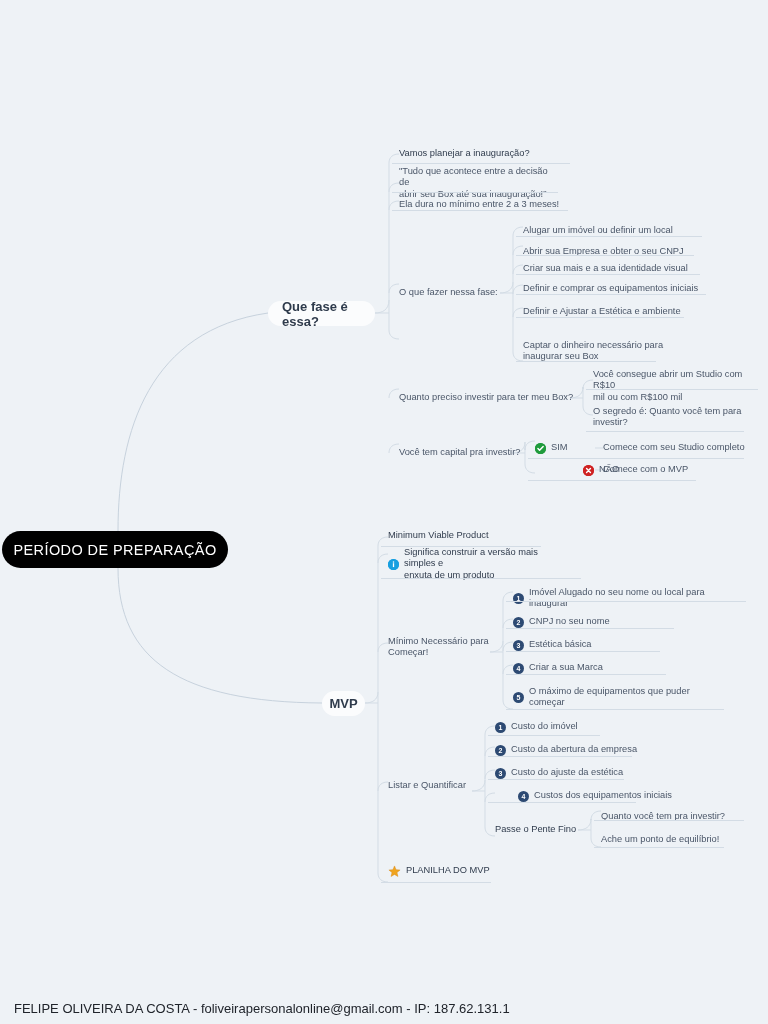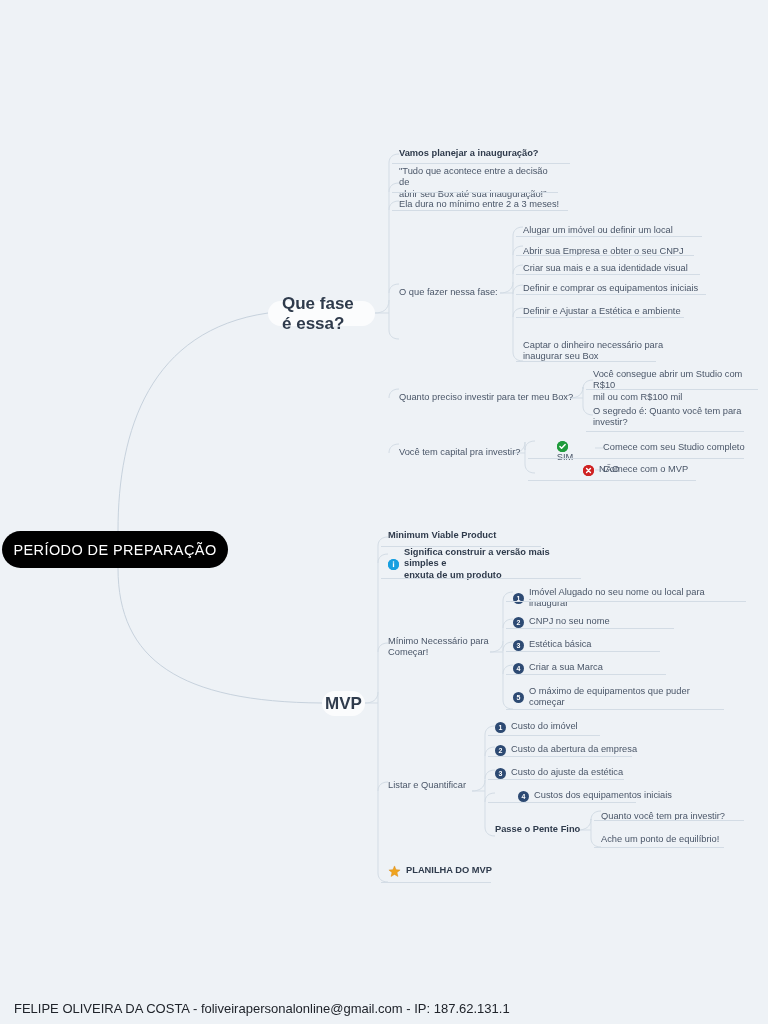--- a/index.html
+++ b/index.html
@@ -27,41 +27,41 @@
     display:flex;align-items:center;justify-content:center;
   }
 
   
   .pill{
     position:absolute;
     background:#fbfcfd;
     border-radius:14px;
     height:25px;
     display:flex;align-items:center;justify-content:center;
-    font-size:17px;
+    font-size:13px;
     font-weight:bold;
     color:#2f3b4c;
     padding:0 14px;
     box-sizing:border-box;
   }
 
   
   .node{
     position:absolute;
     display:flex;
     align-items:center;
     box-sizing:border-box;
   }
   .node .txt{
     font-size:9.3px;
     line-height:11.5px;
     color:#4a5668;
     white-space:pre-line;
   }
-  .node.bold .txt{font-weight:bold;color:#2f3b4c;}
+  .node.bold .txt{font-weight:normal;color:#2f3b4c;}
   .underline{
     position:absolute;
     height:1px;
     background:#d3dce5;
   }
 
   
   .badge{
     width:11px;height:11px;border-radius:50%;
     flex:0 0 11px;
@@ -225,21 +225,21 @@
     <span class="txt">O segredo é: Quanto você tem para
 investir?</span>
   </div>
   <div class="underline" style="left:586px;top:431px;width:158px;"></div>
 
   <div class="node" style="left:399px;top:446px;width:130px;height:14px;">
     <span class="txt">Você tem capital pra investir?</span>
   </div>
   <div class="underline" style="left:392px;top:470px;width:0px;"></div>
 
-  <div class="node" style="left:535px;top:441px;width:60px;height:14px;flex-direction:column;">
+  <div class="node" style="left:535px;top:441px;width:60px;height:14px;">
     <span class="badge yes">
       <svg class="chk" viewBox="0 0 12 12">
           <circle cx="6" cy="6" r="6" fill="#1f9b3c"></circle>
           <path d="M3.2 6.1 L5 8 L8.9 3.9" stroke="#fff" stroke-width="1.6" fill="none" stroke-linecap="round" stroke-linejoin="round"></path>
         </svg>
     </span>
     <span class="txt">SIM</span>
   </div>
   <div class="node" style="left:603px;top:441px;width:150px;height:14px;">
     <span class="txt">Comece com seu Studio completo</span>

